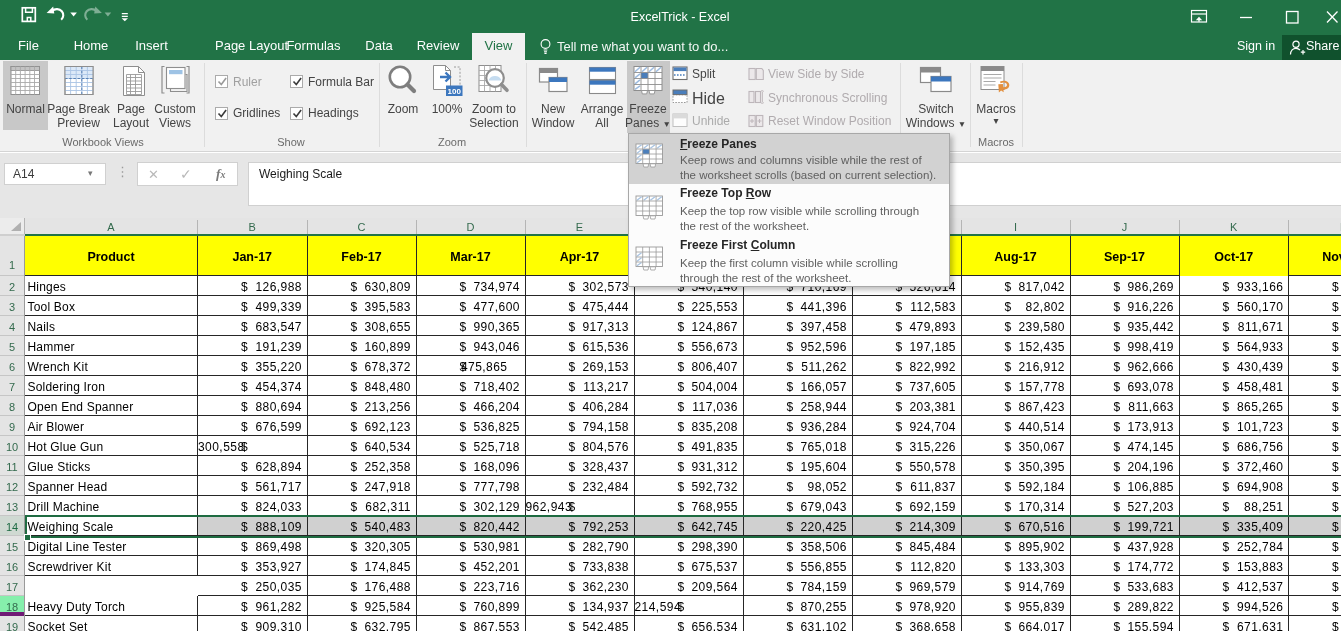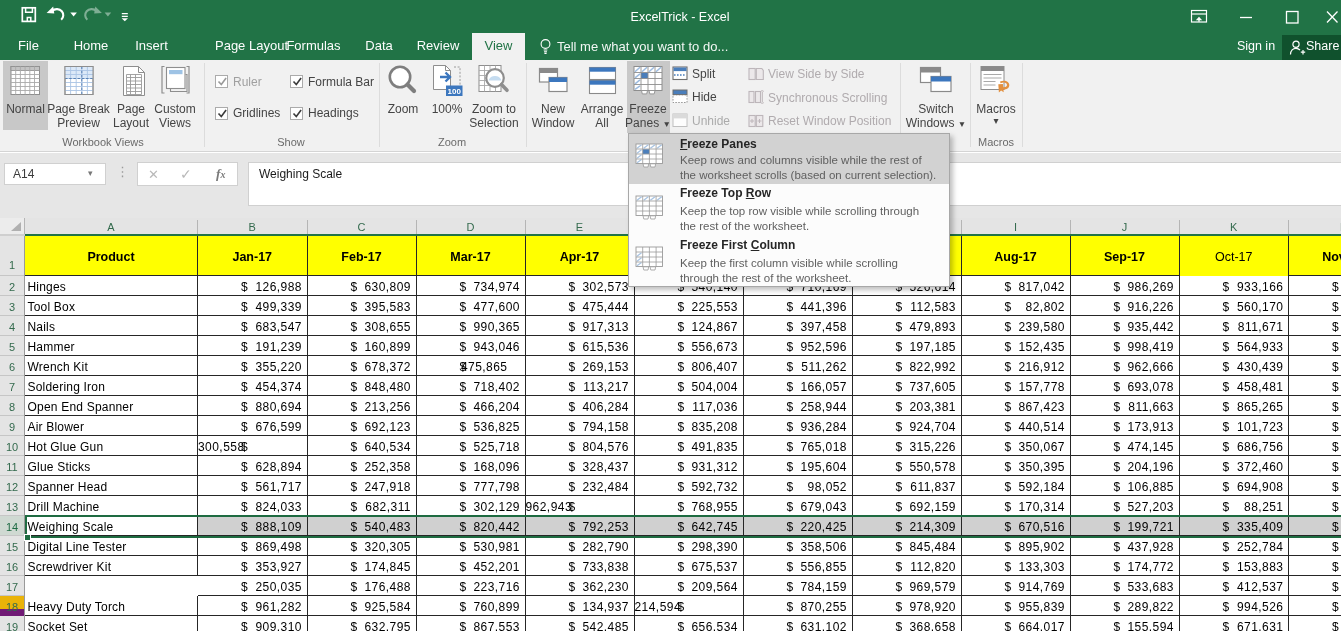--- a/index.html
+++ b/index.html
@@ -201,21 +201,21 @@
 <svg class="ab" style="left:672px;top:66px" width="16" height="15" viewBox="0 0 16 15">
 <rect x="1" y="1" width="14" height="12.5" fill="#fff" stroke="#6e6e6e" stroke-width="1.1"></rect>
 <rect x="1.5" y="1.5" width="13" height="3.6" fill="#4a7ebb"></rect>
 <path d="M2 9 h12" stroke="#4a7ebb" stroke-width="1.4" stroke-dasharray="1.6 1.4"></path>
 </svg>
 <div class="ab" style="left:692px;top:67px;font-size:12px;color:#444">Split</div>
 <svg class="ab" style="left:672px;top:89px" width="16" height="15" viewBox="0 0 16 15">
 <rect x="1" y="5.8" width="14" height="7.7" fill="#fff" stroke="#8e8e8e" stroke-width="1" stroke-dasharray="1.4 1.5"></rect>
 <rect x="1" y="1" width="14" height="4.6" fill="#4a7ebb" stroke="#6e6e6e" stroke-width="1"></rect>
 </svg>
-<div class="ab" style="left:692px;top:90px;font-size:12px;color:#444">Hide</div>
+<div class="ab" style="left:692px;top:90px;font-size:16px;color:#444">Hide</div>
 <svg class="ab" style="left:672px;top:112.5px" width="16" height="15" viewBox="0 0 16 15">
 <rect x="1" y="1" width="14" height="12.5" fill="#fdfdfd" stroke="#c0c0c0"></rect>
 <rect x="1" y="1" width="14" height="4.4" fill="#dadada"></rect>
 </svg>
 <div class="ab" style="left:692px;top:113.5px;font-size:12px;color:#ababab">Unhide</div>
 <svg class="ab" style="left:748px;top:66.5px" width="16" height="14" viewBox="0 0 16 14">
 <g fill="#ece8ea" stroke="#bdb6ba" stroke-width="1.1">
 <rect x="1" y="1.5" width="6.2" height="11"></rect>
         <path d="M8.3 1.5 h5.5 l1.5 2 v9 h-7z"></path>
 </g>
@@ -296,34 +296,34 @@
 <div class="ab" style="left:0;top:396px;width:24px;height:20px;background:#e4e4e4;border-bottom:1px solid #c6c6c6;color:#336a4d;font-size:11px;text-align:center;line-height:22.5px">8</div>
 <div class="ab" style="left:0;top:416px;width:24px;height:20px;background:#e4e4e4;border-bottom:1px solid #c6c6c6;color:#336a4d;font-size:11px;text-align:center;line-height:22.5px">9</div>
 <div class="ab" style="left:0;top:436px;width:24px;height:20px;background:#e4e4e4;border-bottom:1px solid #c6c6c6;color:#336a4d;font-size:11px;text-align:center;line-height:22.5px">10</div>
 <div class="ab" style="left:0;top:456px;width:24px;height:20px;background:#e4e4e4;border-bottom:1px solid #c6c6c6;color:#336a4d;font-size:11px;text-align:center;line-height:22.5px">11</div>
 <div class="ab" style="left:0;top:476px;width:24px;height:20px;background:#e4e4e4;border-bottom:1px solid #c6c6c6;color:#336a4d;font-size:11px;text-align:center;line-height:22.5px">12</div>
 <div class="ab" style="left:0;top:496px;width:24px;height:20px;background:#e4e4e4;border-bottom:1px solid #c6c6c6;color:#336a4d;font-size:11px;text-align:center;line-height:22.5px">13</div>
 <div class="ab" style="left:0;top:516px;width:24px;height:20px;background:#cfd9d2;border-bottom:1px solid #c6c6c6;color:#1d6b43;font-size:11px;text-align:center;line-height:22.5px">14</div>
 <div class="ab" style="left:0;top:536px;width:24px;height:20px;background:#e4e4e4;border-bottom:1px solid #c6c6c6;color:#336a4d;font-size:11px;text-align:center;line-height:22.5px">15</div>
 <div class="ab" style="left:0;top:556px;width:24px;height:20px;background:#e4e4e4;border-bottom:1px solid #c6c6c6;color:#336a4d;font-size:11px;text-align:center;line-height:22.5px">16</div>
 <div class="ab" style="left:0;top:576px;width:24px;height:20px;background:#e4e4e4;border-bottom:1px solid #c6c6c6;color:#336a4d;font-size:11px;text-align:center;line-height:22.5px">17</div>
-<div class="ab" style="left:0;top:596px;width:24px;height:20px;background:#eab308;border-bottom:7px solid #701a75;color:#336a4d;font-size:11px;text-align:center;line-height:22.5px">18</div>
+<div class="ab" style="left:0;top:596px;width:24px;height:20px;background:#86efac;border-bottom:4px solid #701a75;color:#336a4d;font-size:11px;text-align:center;line-height:22.5px">18</div>
 <div class="ab" style="left:0;top:616px;width:24px;height:20px;background:#e4e4e4;border-bottom:1px solid #c6c6c6;color:#336a4d;font-size:11px;text-align:center;line-height:22.5px">19</div>
 <div class="ab" style="left:24px;top:236px;width:1px;height:395px;background:#9a9a9a"></div>
 <div class="ab ctr" style="left:25px;top:236px;width:173px;height:40px;background:#ffff00;border-right:1px solid #262626;border-bottom:1px solid #262626;font-size:12.5px;font-weight:bold;color:#000;line-height:43px">Product</div>
 <div class="ab ctr" style="left:198px;top:236px;width:109.5px;height:40px;background:#ffff00;border-right:1px solid #262626;border-bottom:1px solid #262626;font-size:12.5px;font-weight:bold;color:#000;line-height:43px">Jan-17</div>
 <div class="ab ctr" style="left:307.5px;top:236px;width:109.0px;height:40px;background:#ffff00;border-right:1px solid #262626;border-bottom:1px solid #262626;font-size:12.5px;font-weight:bold;color:#000;line-height:43px">Feb-17</div>
 <div class="ab ctr" style="left:416.5px;top:236px;width:109.0px;height:40px;background:#ffff00;border-right:1px solid #262626;border-bottom:1px solid #262626;font-size:12.5px;font-weight:bold;color:#000;line-height:43px">Mar-17</div>
 <div class="ab ctr" style="left:525.5px;top:236px;width:109.0px;height:40px;background:#ffff00;border-right:1px solid #262626;border-bottom:1px solid #262626;font-size:12.5px;font-weight:bold;color:#000;line-height:43px">Apr-17</div>
 <div class="ab ctr" style="left:634.5px;top:236px;width:109.0px;height:40px;background:#ffff00;border-right:1px solid #262626;border-bottom:1px solid #262626;font-size:12.5px;font-weight:bold;color:#000;line-height:43px">May-17</div>
 <div class="ab ctr" style="left:743.5px;top:236px;width:109.0px;height:40px;background:#ffff00;border-right:1px solid #262626;border-bottom:1px solid #262626;font-size:12.5px;font-weight:bold;color:#000;line-height:43px">Jun-17</div>
 <div class="ab ctr" style="left:852.5px;top:236px;width:109.0px;height:40px;background:#ffff00;border-right:1px solid #262626;border-bottom:1px solid #262626;font-size:12.5px;font-weight:bold;color:#000;line-height:43px">Jul-17</div>
 <div class="ab ctr" style="left:961.5px;top:236px;width:109.0px;height:40px;background:#ffff00;border-right:1px solid #262626;border-bottom:1px solid #262626;font-size:12.5px;font-weight:bold;color:#000;line-height:43px">Aug-17</div>
 <div class="ab ctr" style="left:1070.5px;top:236px;width:109.0px;height:40px;background:#ffff00;border-right:1px solid #262626;border-bottom:1px solid #262626;font-size:12.5px;font-weight:bold;color:#000;line-height:43px">Sep-17</div>
-<div class="ab ctr" style="left:1179.5px;top:236px;width:109.5px;height:52px;background:#ffff00;border-right:1px solid #262626;border-bottom:4px solid #4c1d95;font-size:12.5px;font-weight:normal;color:#000;line-height:43px">Oct-17</div>
+<div class="ab ctr" style="left:1179.5px;top:236px;width:109.5px;height:52px;background:#ffff00;border-right:1px solid #262626;border-bottom:4px solid #4c1d95;font-size:12.5px;font-weight:bold;color:#000;line-height:43px">Oct-17</div>
 <div class="ab ctr" style="left:1289px;top:236px;width:109px;height:40px;background:#ffff00;border-right:1px solid #262626;border-bottom:1px solid #262626;font-size:12.5px;font-weight:bold;color:#000;line-height:43px">Nov-17</div>
 <div class="ab" style="left:25px;top:276px;width:173px;height:20px;background:#fff;border-right:1px solid #262626;border-bottom:1px solid #262626;font-size:12px;color:#000;line-height:23px;letter-spacing:0.2px;padding-left:2.5px;white-space:nowrap;overflow:hidden">Hinges</div>
 <div class="ab" style="left:198px;top:276px;width:109.5px;height:20px;background:#fff;border-right:1px solid #262626;border-bottom:1px solid #262626;font-size:12px;color:#000;line-height:23px;letter-spacing:0.2px;white-space:nowrap">
       <span class="ab" style="left:43px">$</span>
       <div style="text-align:right;padding-right:4.5px;letter-spacing:0.45px">126,988</div>
     </div>
 <div class="ab" style="left:307.5px;top:276px;width:109.0px;height:20px;background:#fff;border-right:1px solid #262626;border-bottom:1px solid #262626;font-size:12px;color:#000;line-height:23px;letter-spacing:0.2px;white-space:nowrap">
       <span class="ab" style="left:43px">$</span>
       <div style="text-align:right;padding-right:4.5px;letter-spacing:0.45px">630,809</div>
     </div>

